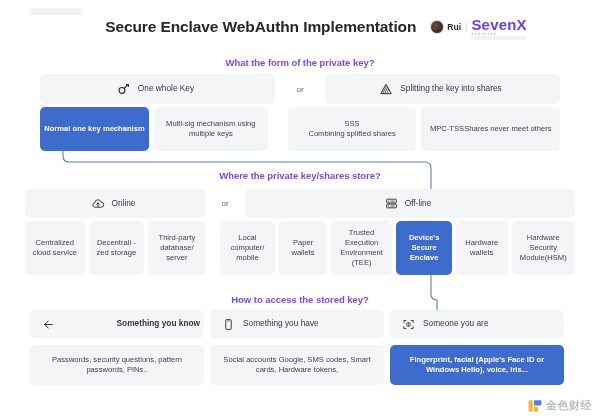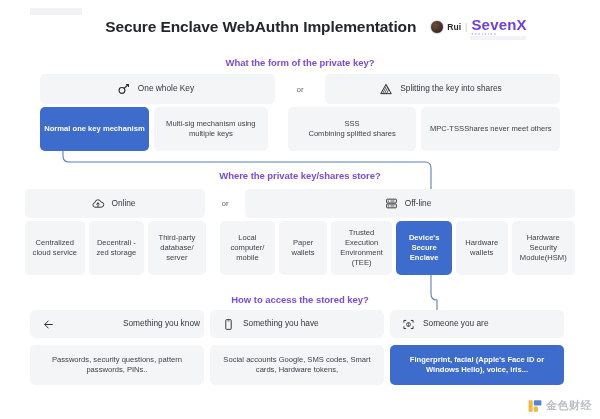--- a/index.html
+++ b/index.html
@@ -318,21 +318,21 @@
     <div class="cell" style="width:62px;">Trusted Execution Environment (TEE)</div>
     <div class="cell selected" style="width:56px;">Device's Secure Enclave</div>
     <div class="cell" style="width:52px;">Hardware wallets</div>
     <div class="cell" style="width:64px;">Hardware Security Module(HSM)</div>
   </div>
 
   <div class="question" style="top:294px;">How to access the stored key?</div>
 
   <div class="row" style="left:30px; top:310px; width:540px; height:28px; gap:6px;">
     <div class="cell head" style="width:174px;">
-      <div class="head-inner" style="justify-content:space-between; padding-left:12px; ">
+      <div class="head-inner" style="justify-content:space-between; padding-left:12px; font-weight:bold;">
         <span class="icon">
           <svg width="13" height="13" viewBox="0 0 24 24">
             <path d="M19 12 L5.5 12" stroke="#2b2b2b" stroke-width="1.8" stroke-linecap="round" fill="none"></path>
             <path d="M11.5 5.5 L5 12 L11.5 18.5" stroke="#2b2b2b" stroke-width="1.8" fill="none" stroke-linecap="round" stroke-linejoin="round"></path>
           </svg>
         </span>
         <span class="head-label">Something you know</span>
       </div>
     </div>
     <div class="cell head" style="width:174px;">

